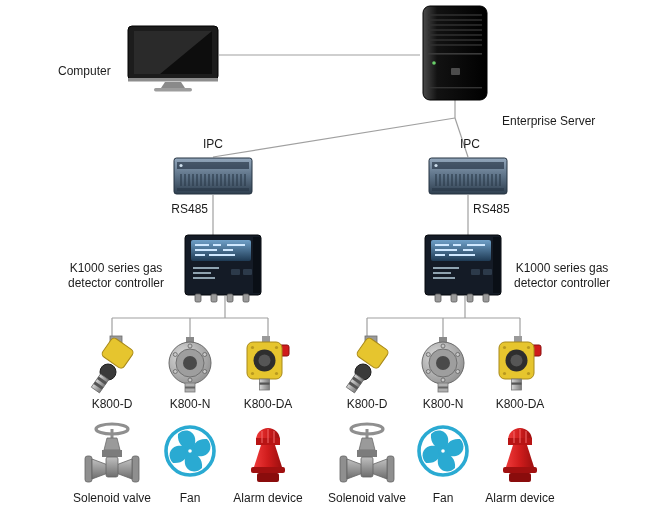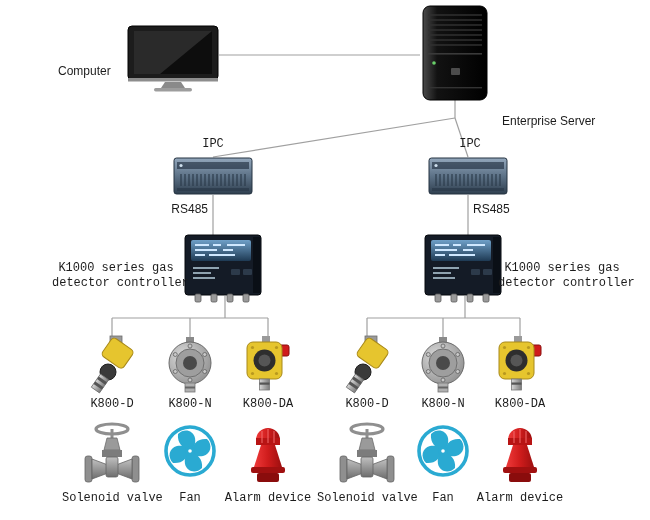--- a/index.html
+++ b/index.html
@@ -7,21 +7,21 @@
   body {
     background:#ffffff;
     font-family:"Liberation Sans", sans-serif;
     position:relative;
     overflow:hidden;
   }
   .stage { position:absolute; left:0; top:0; width:650px; height:520px; }
   #wires { position:absolute; left:0; top:0; z-index:1; }
   .node { position:absolute; z-index:2; }
   .lbl  { position:absolute; z-index:3; font-size:12px; color:#1c1c1c; line-height:15px; white-space:nowrap; }
-  .center { text-align:center;font-family:Liberation Mono, monospace; }
+  .center { text-align:center; }
   .rightal { text-align:right; }
   svg.dev { display:block; overflow:visible; }
   .defsvg { position:absolute; width:0; height:0; }
 </style>
 </head>
 <body>
 
 <svg class="defsvg" aria-hidden="true">
   <defs>
     <linearGradient id="srvg" x1="0" y1="0" x2="1" y2="0">

